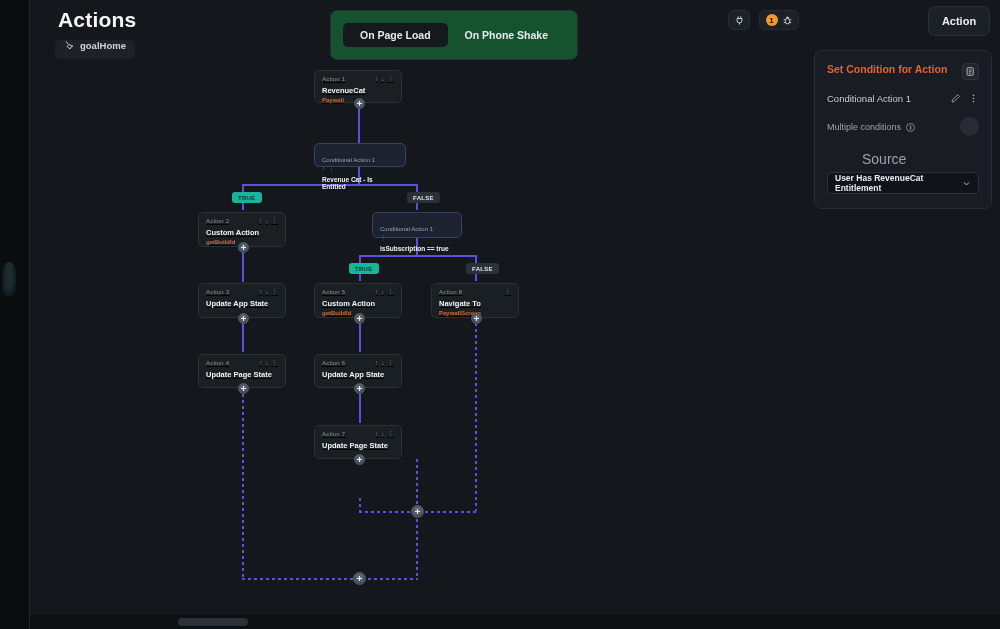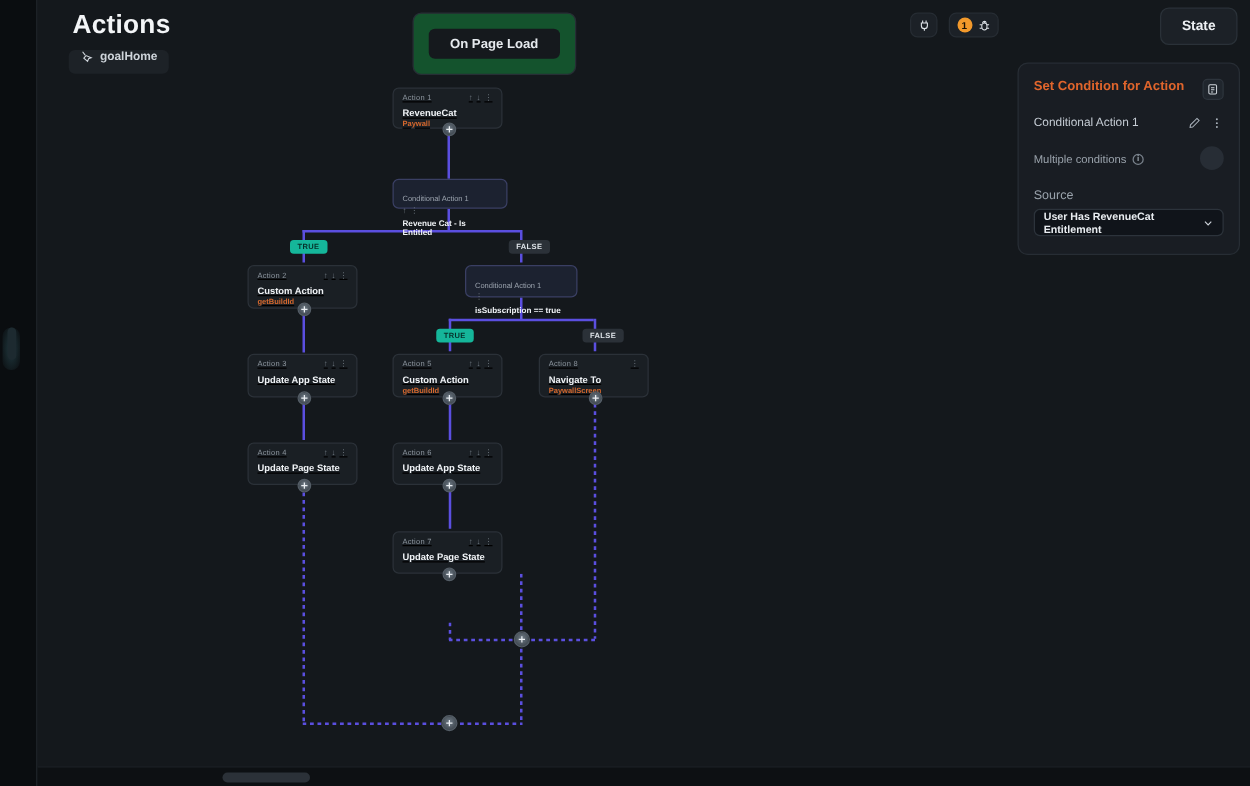--- a/index.html
+++ b/index.html
@@ -108,21 +108,21 @@
     justify-content: center; cursor: pointer; }
   .panel-row { display: flex; align-items: center; justify-content: space-between;
     margin-top: 13px; }
   .panel-row-label { font-size: 9.5px; color: #c5ccd4; }
   .row-actions { display: flex; align-items: center; gap: 7px; }
   .multi-label { display: flex; align-items: flex-end; gap: 5px; font-size: 9px; color: #9aa3ac; }
   .info-dot { width: 9px; height: 9px; border-radius: 50%; border: 1px solid #79828c;
     font-size: 6.5px; color: #9aa3ac; display: flex; align-items: center;
     justify-content: center; font-weight: 700; }
   .toggle { width: 19px; height: 19px; border-radius: 50%; background: #272d35; }
-  .field-label { font-size: 10px; color: #9aa3ac; margin-top: 15px; }
+  .field-label { font-size: 14px; color: #9aa3ac; margin-top: 15px; margin-left: 35px; }
   .select { margin-top: 5px; height: 22px; background: #10141a; border: 1px solid #2c333b;
     border-radius: 5px; display: flex; align-items: center; justify-content: space-between;
     padding: 0 7px; cursor: pointer; }
   .select-value { font-size: 8.5px; font-weight: 700; color: #e9edf1; }
   .chev { width: 9px; height: 9px; }
   svg { display: block; }
 </style>
 </head>
 <body>
 
@@ -141,20 +141,21 @@
       <span>
         <svg class="bc-icon" viewBox="0 0 16 16" fill="none" stroke="#cfd5db" stroke-width="1.3">
           <path d="M3 2l3 4M4.5 9.5L7 6.5l6 2.5-3 1.2-1.2 3z"></path>
         </svg>
       </span>
       <span class="bc-label">goalHome</span>
     </div>
 
     <div class="tab-group">
       <div class="tab active">On Page Load</div>
+      <div class="tab">On Phone Shake</div>
     </div>
 
     <div class="tool-btn" id="tool-plug">
       <span>
         <svg width="11" height="11" viewBox="0 0 16 16" fill="none" stroke="#dfe4e9" stroke-width="1.3">
           <path d="M6 2v3M10 2v3M4.5 5h7v3a3.5 3.5 0 01-7 0z"></path>
             <path d="M8 11.5V14"></path>
         </svg>
       </span>
     </div>
@@ -162,21 +163,21 @@
     <div class="tool-btn" id="tool-bug">
       <span class="badge-count">1</span>
       <span>
         <svg width="11" height="11" viewBox="0 0 16 16" fill="none" stroke="#dfe4e9" stroke-width="1.2">
           <rect x="5" y="5" width="6" height="8" rx="3"></rect>
           <path d="M6 5a2 2 0 014 0M2.5 7h2.5M11 7h2.5M2.5 11h2.5M11 11h2.5M8 5V3"></path>
         </svg>
       </span>
     </div>
 
-    <div class="close-btn">State</div>
+    <div class="close-btn">Action</div>
 
     <div class="v-line" style="left:328px; top:103px; height:40px;"></div>
 
     <div class="h-line" style="left:212px; top:184px; width:175px;"></div>
     <div class="v-line" style="left:328px; top:167px; height:18px;"></div>
     <div class="v-line" style="left:212px; top:184px; height:26px;"></div>
     <div class="v-line" style="left:386px; top:184px; height:26px;"></div>
 
     <div class="v-line" style="left:212px; top:247px; height:35px;"></div>
 

